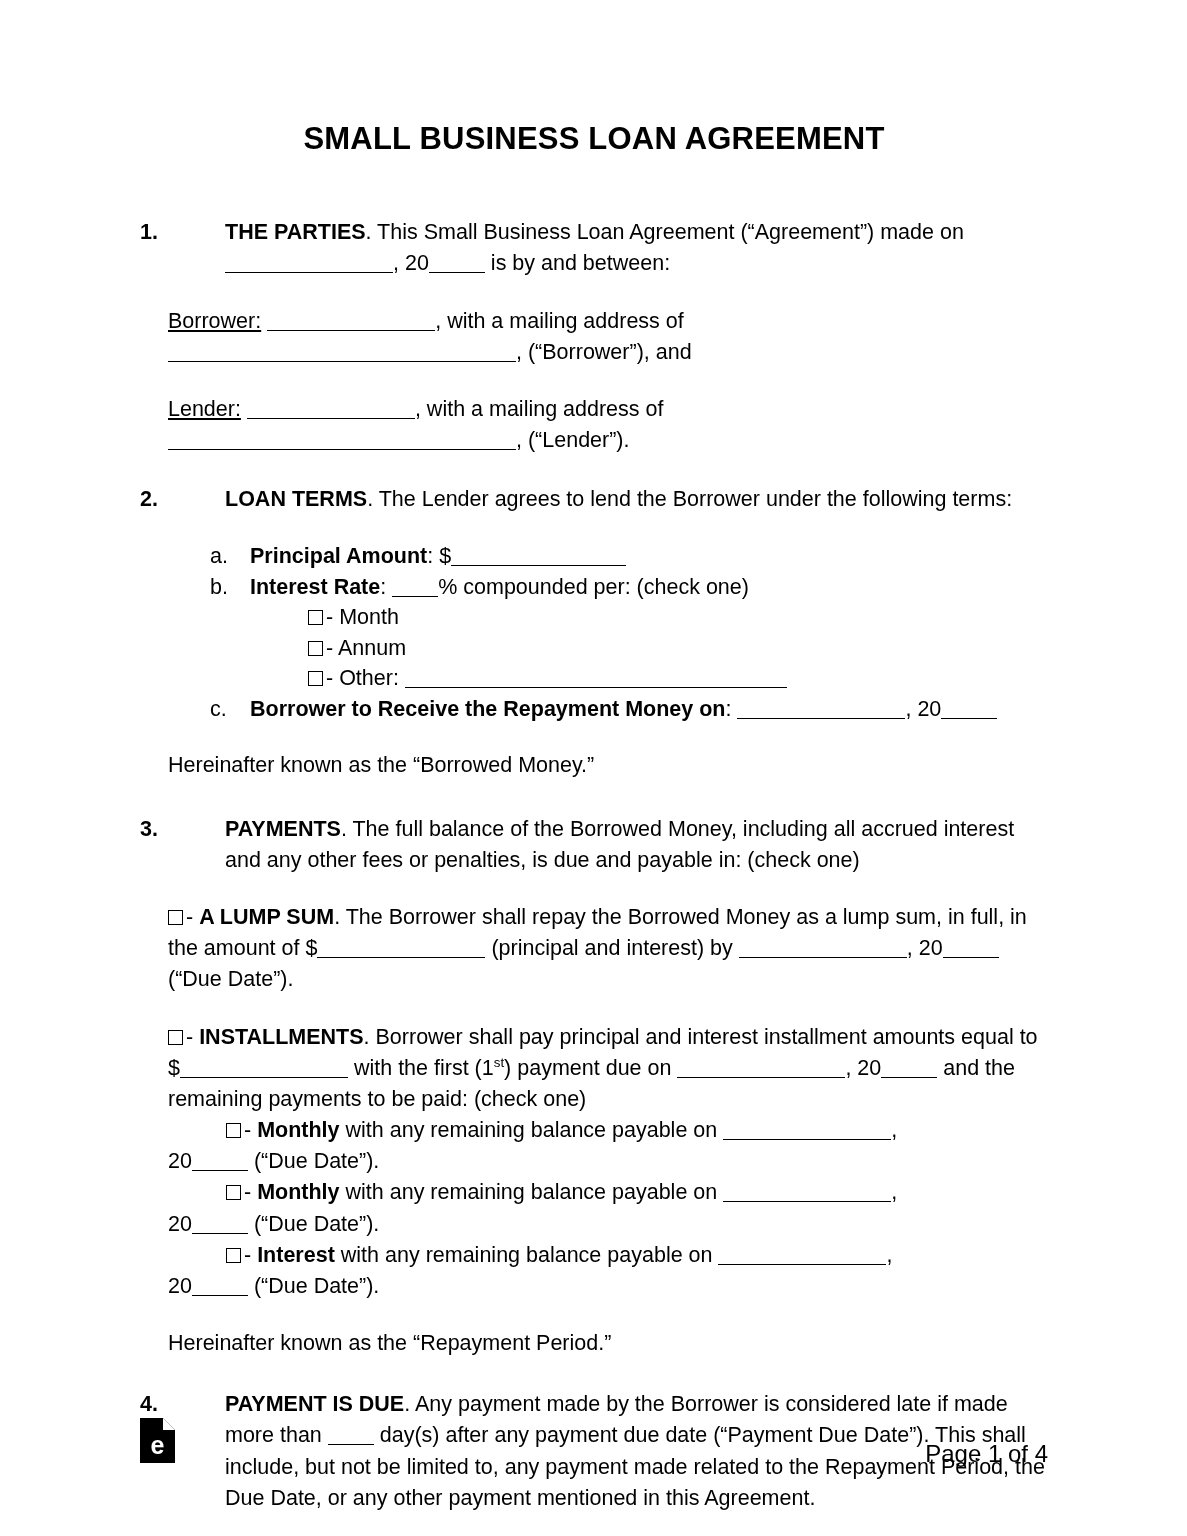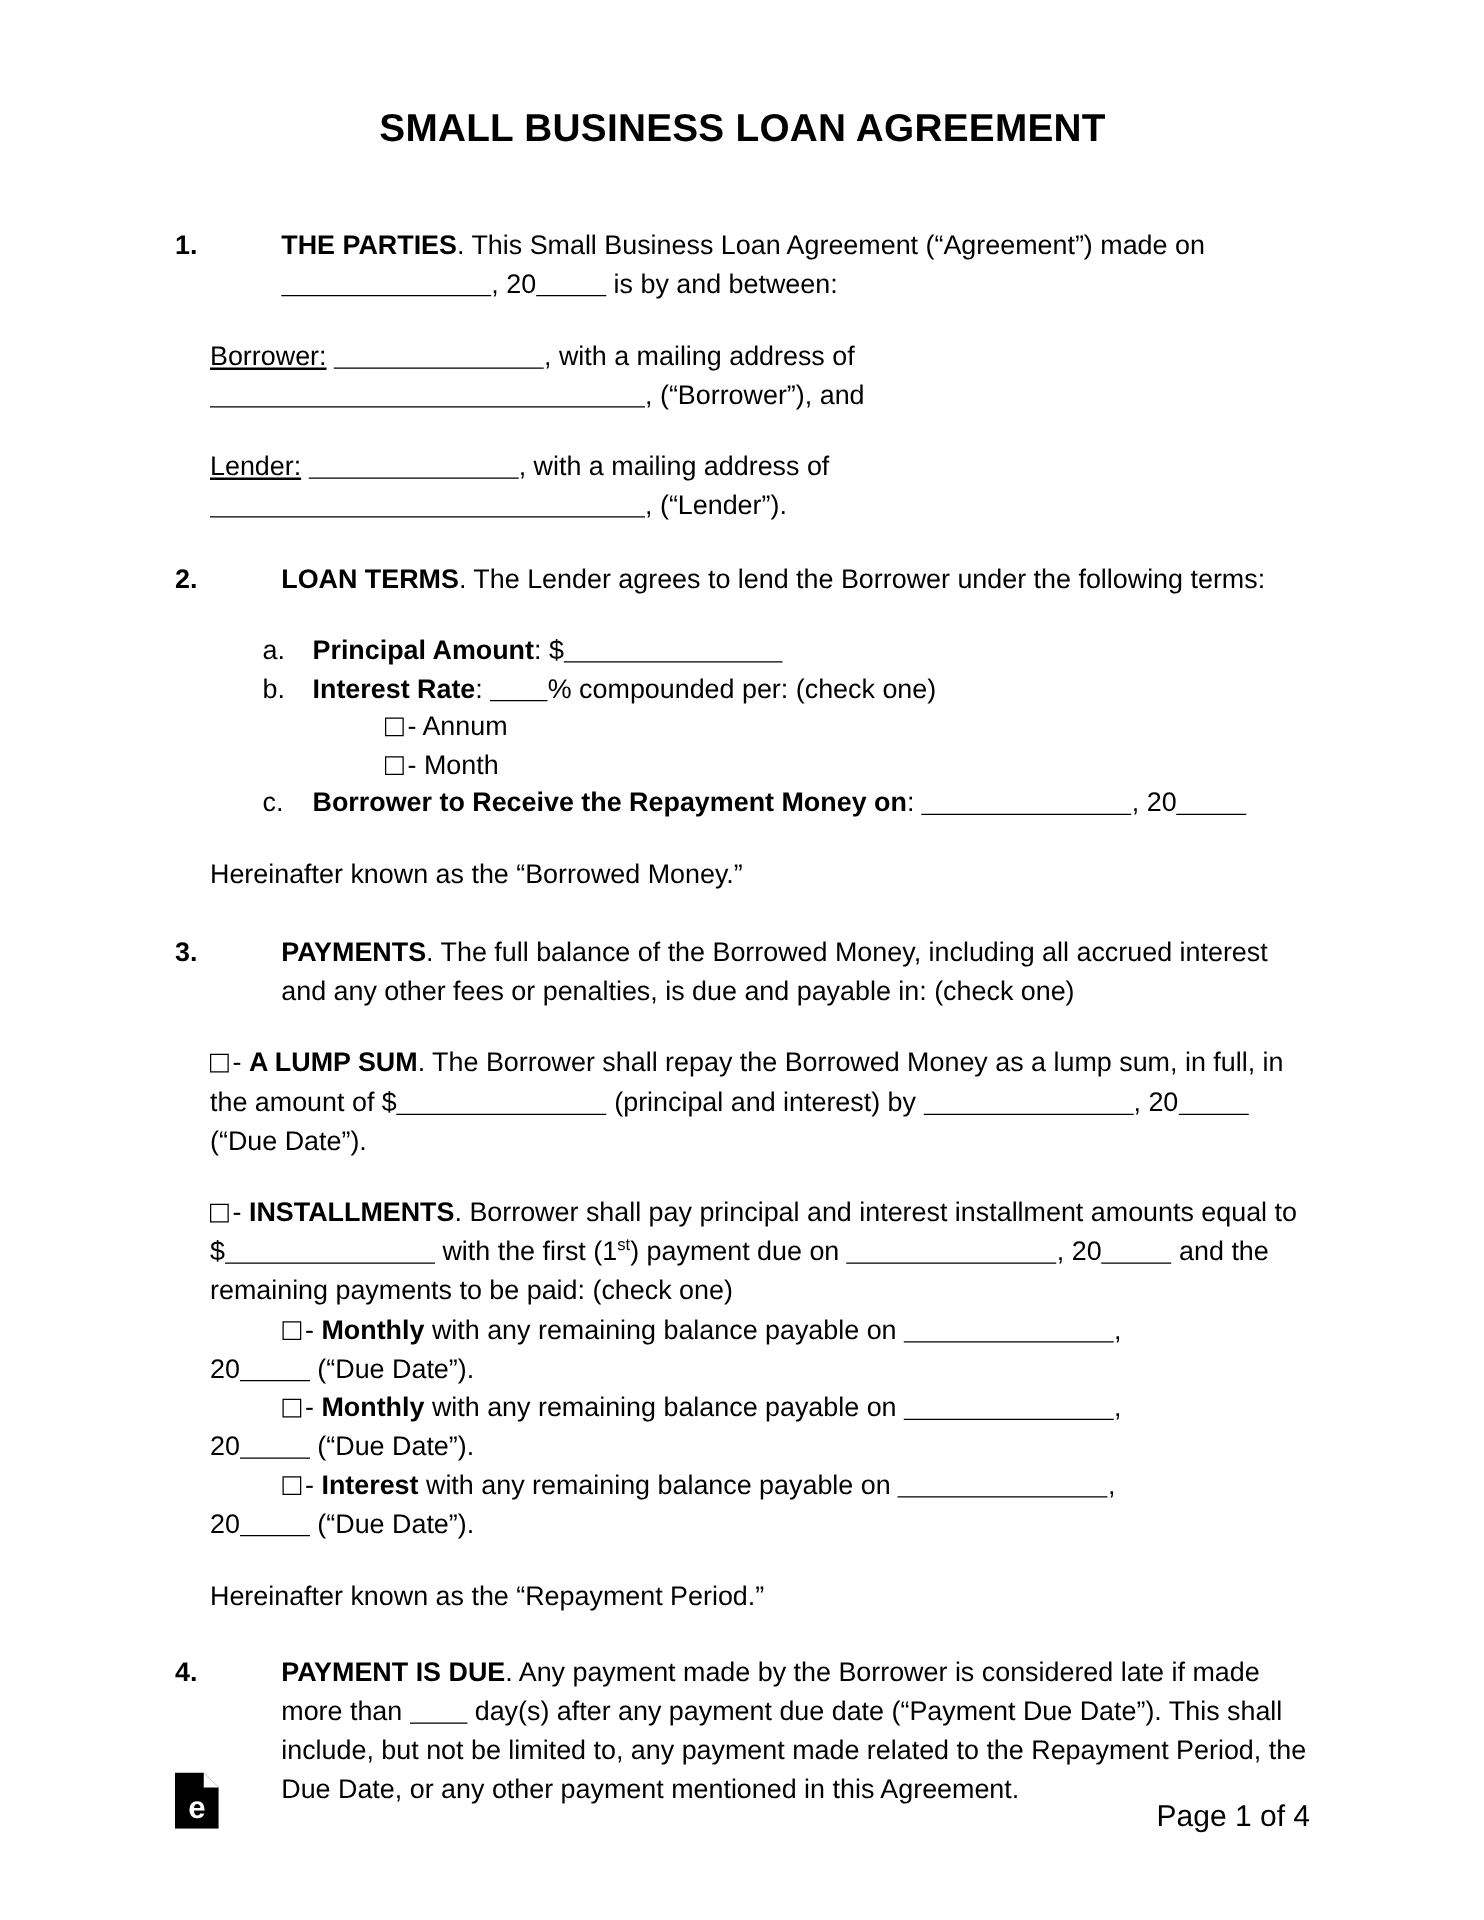--- a/index.html
+++ b/index.html
@@ -24,21 +24,21 @@
     left: 140px;
     top: 0;
     width: 908px;
   }
   .doc-title {
     text-align: center;
     font-size: 31px;
     font-weight: bold;
     letter-spacing: 0.2px;
     margin: 0;
-    padding-top: 84px;
+    padding-top: 120px;
     line-height: 1.2;
   }
   
   .clause {
     display: flex;
     align-items: flex-start;
     font-size: 21.5px;
     line-height: 1.45;
   }
   .clause .num {
@@ -185,27 +185,30 @@
           <span class="b">Principal Amount</span><span>: $</span><span class="fill f-lg"></span>
         </div>
       </div>
 
       <div class="subitem">
         <div class="letter">b.</div>
         <div class="stext">
           <span class="b">Interest Rate</span><span>: </span><span class="fill f-xs"></span><span>% compounded per: (check one)</span>
 
           <div class="cbrow">
+            <span class="cbox"></span><span>- </span><span>Month</span>
+          </div>
+
+          <div class="cbrow">
             <span class="cbox"></span><span>- </span><span>Annum</span>
           </div>
 
           <div class="cbrow">
-            <span class="cbox"></span><span>- </span><span>Month</span>
+            <span class="cbox"></span><span>- </span><span>Other: </span><span class="fill f-xxl"></span>
           </div>
-
         </div>
       </div>
 
       <div class="subitem">
         <div class="letter">c.</div>
         <div class="stext">
           <span class="b">Borrower to Receive the Repayment Money on</span><span>: </span><span class="fill f-md"></span><span>, 20</span><span class="fill f-sm"></span>
         </div>
       </div>
     </div>

